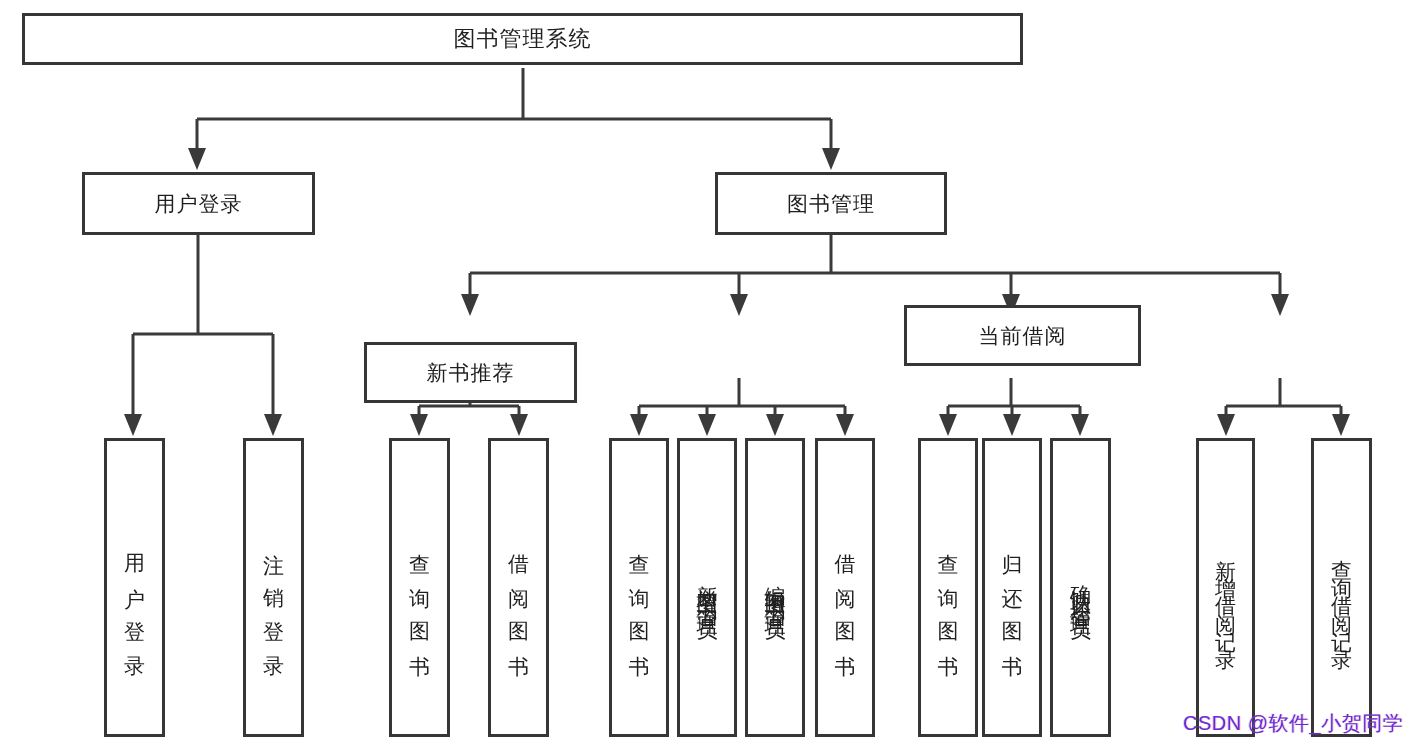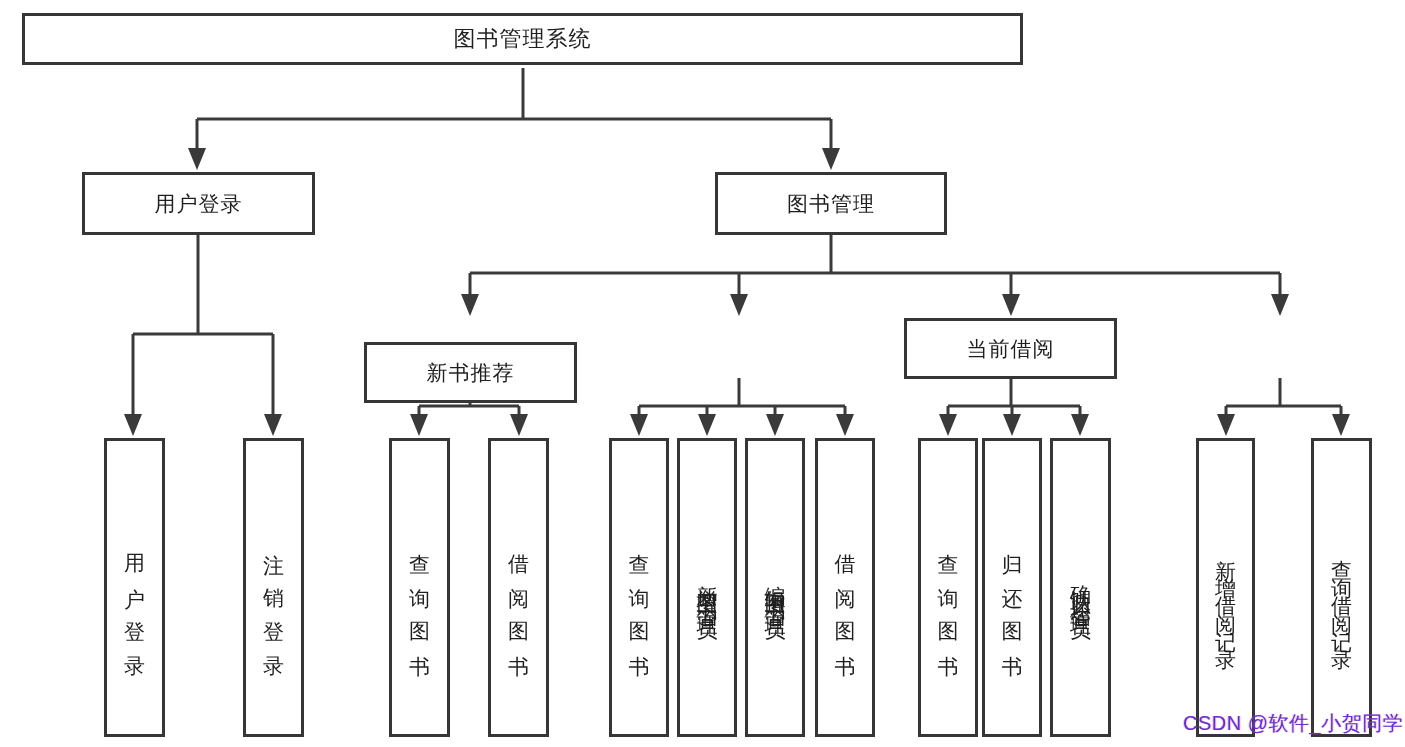--- a/index.html
+++ b/index.html
@@ -96,21 +96,21 @@
   <div class="box hbox" style="left:82px; top:172px; width:233px; height:63px;">
     <span>用户登录</span>
   </div>
   <div class="box hbox" style="left:715px; top:172px; width:232px; height:63px;">
     <span>图书管理</span>
   </div>
 
   <div class="box hbox" style="left:364px; top:318px; width:213px; height:61px;margin-top:24px;">
     <span>新书推荐</span>
   </div>
-  <div class="box hbox" style="left:904px; top:318px; width:213px; height:61px;text-align:center;">
+  <div class="box hbox" style="left:904px; top:305px; width:237px; height:61px;text-align:center;">
     <span>当前借阅</span>
   </div>
 
   <div class="box vbox" style="left:104px; width:61px;">
     <span class="vtext" style="letter-spacing: 34px; margin-bottom: -34px;">用户登录</span>
   </div>
   <div class="box vbox" style="left:243px; width:61px;">
     <span class="vtext" style="letter-spacing: 34px; margin-bottom: -34px;">注销登录</span>
   </div>
 

